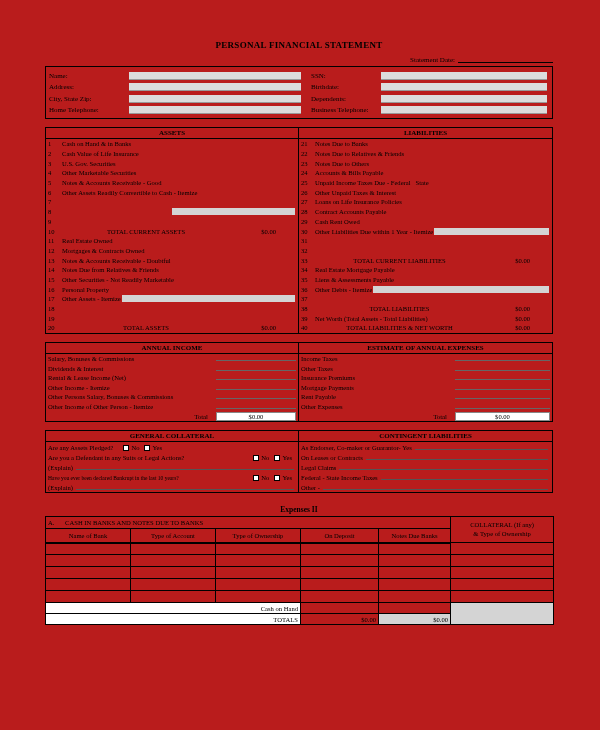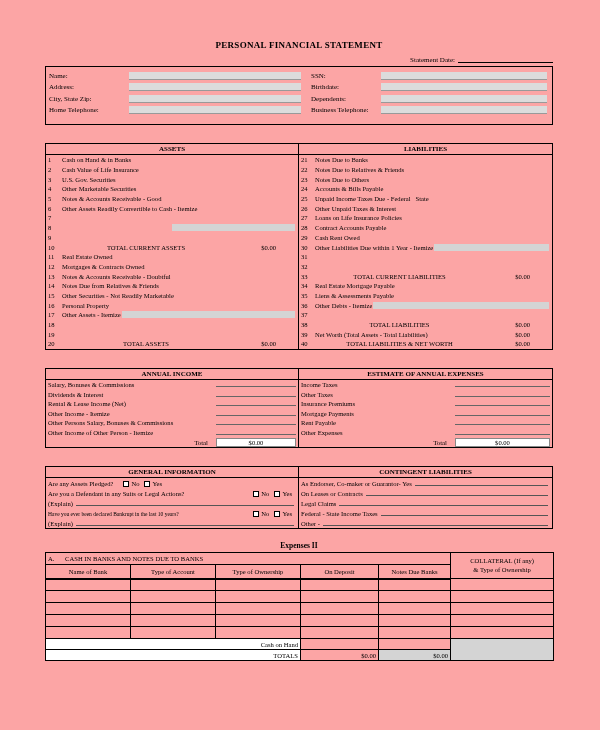--- a/index.html
+++ b/index.html
@@ -1,34 +1,34 @@
 <!DOCTYPE html>
 <html><head>
 <meta charset="utf-8">
 <style>
   *{margin:0;padding:0;box-sizing:border-box;}
   html,body{width:600px;height:730px;}
   body{background:#ffffff;font-family:"Liberation Serif","DejaVu Serif",serif;color:#000;}
-  .page{position:relative;width:600px;height:730px;background:#fca5a5;overflow:hidden;}
+  .page{position:relative;width:600px;height:730px;background:#b91c1c;overflow:hidden;}
   .content{position:absolute;left:45px;top:40px;width:508px;}
 
   .doc-title{text-align:center;font-size:9px;font-weight:bold;letter-spacing:.3px;}
   .date-row{display:flex;justify-content:flex-end;align-items:flex-end;font-size:7px;margin-top:4px;height:10px;}
   .date-line{width:95px;border-bottom:1px solid #000;height:1px;margin-left:3px;margin-bottom:1px;}
 
   .sec-head{text-align:center;font-size:7.5px;font-weight:bold;margin-top:8px;}
 
-  .pi-box{border:1px solid #000;margin-top:2px;padding:3px 0 8px;}
+  .pi-box{border:1px solid #000;margin-top:2px;padding:3px 0 2px;}
   .pi-row{display:flex;align-items:center;height:11.5px;font-size:7px;padding:0 3px;}
   .pi-lbl-l{width:80px;flex-shrink:0;}
   .pi-field-l{width:172px;flex-shrink:0;height:8px;background:#dcdcdc;border-bottom:1px solid #999;}
   .pi-lbl-r{width:70px;flex-shrink:0;margin-left:10px;}
   .pi-field-r{flex:1;height:8px;background:#dcdcdc;border-bottom:1px solid #999;margin-right:2px;}
 
-  .twocol{border:1px solid #000;margin-top:18px;display:flex;align-items:stretch;}
+  .twocol{border:1px solid #000;margin-top:8px;display:flex;align-items:stretch;}
   .col-half{width:50%;}
   .col-half.left{border-right:1px solid #000;}
   .col-head{height:11px;line-height:11px;text-align:center;font-weight:bold;font-size:7px;border-bottom:1px solid #000;}
 
   .s1-row{display:flex;align-items:center;height:9.7px;font-size:6.6px;padding:0 2px;}
   .s1-num{width:14px;flex-shrink:0;}
   .s1-lbl{white-space:nowrap;overflow:hidden;}
   .t-plain .s1-lbl{flex:1;}
   .s1-amtline{width:46px;flex-shrink:0;}
   .s1-shade{flex:1;height:7px;background:#d4d4d4;margin:0 1px;}
@@ -385,21 +385,21 @@
           </div>
         <div class="ie-totrow">
           <span class="ie-totlbl">Total</span>
           <span class="ie-totval">$0.00</span>
         </div>
       </div>
     </div>
 
     <div class="twocol">
       <div class="col-half left">
-        <div class="col-head">GENERAL INFORMATION</div>
+        <div class="col-head">GENERAL COLLATERAL</div>
         <div id="general-rows">
             <div class="gi-row">
               <span class="gi-lbl">Are any Assets Pledged?</span>
               <span class="cb-group">
                 <span class="cb-item">
                   <span class="cb"></span>
                   <span>No</span>
                 </span>
                 <span class="cb-item">
                   <span class="cb"></span>

